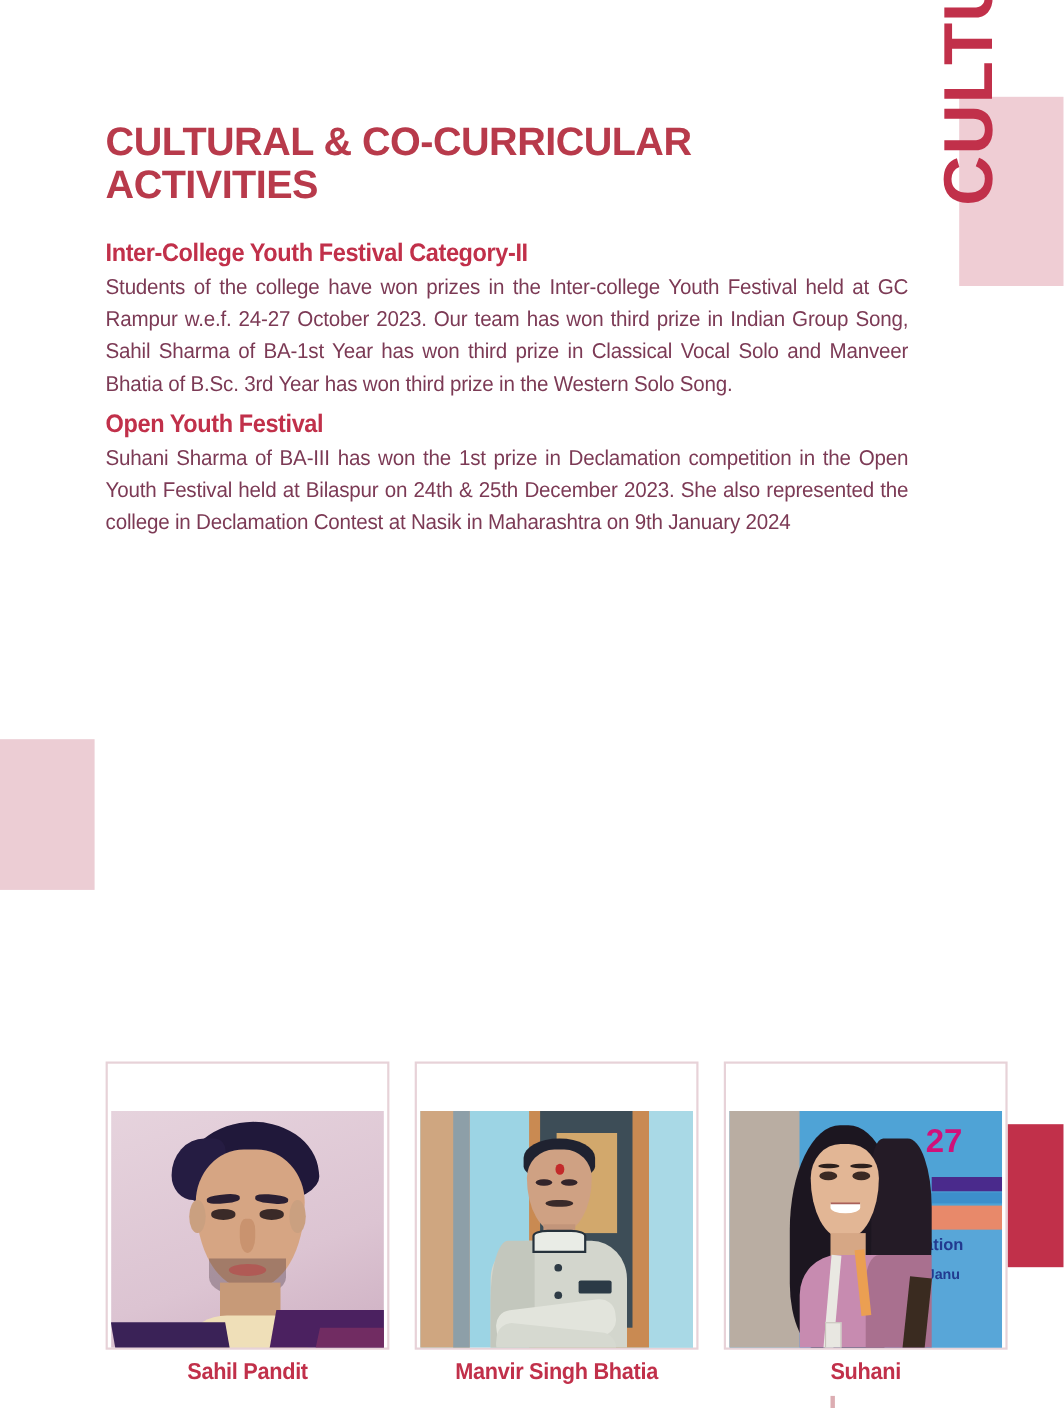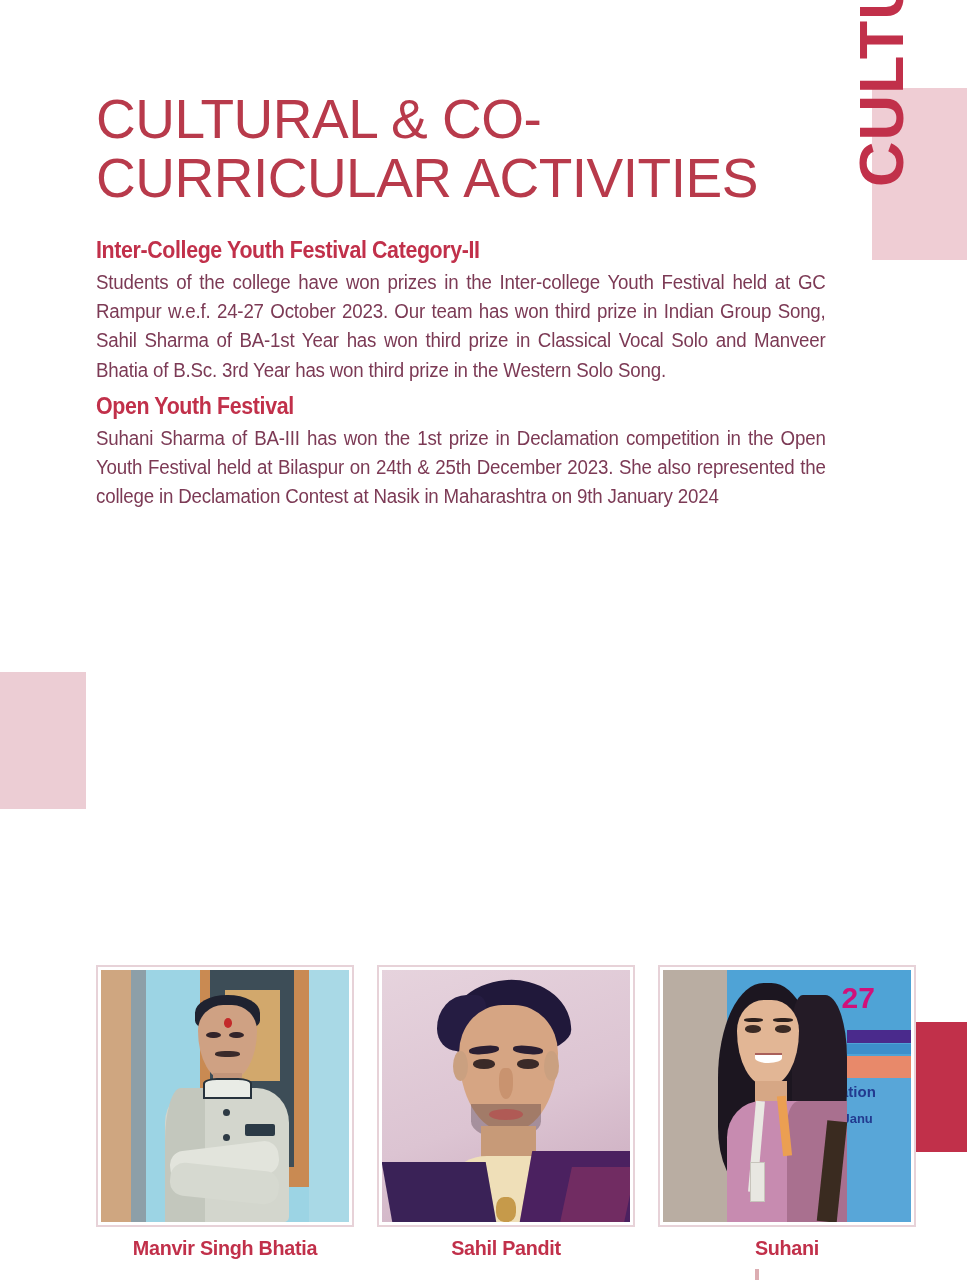--- a/index.html
+++ b/index.html
@@ -69,27 +69,28 @@
   
   .content {
     position: absolute;
     left: 96px;
     top: 90px;
     width: 760px;
   }
 
   .page-title {
     font-family: "Liberation Sans", sans-serif;
-    font-weight: 400;
-    font-size: 55px;
+    font-weight: 700;
+    font-size: 36px;
     line-height: 1.08;
     color: #b83a4b;
     letter-spacing: -0.5px;
     margin-bottom: 26px;
     max-width: 690px;
+    margin-top: 20px;
   }
 
   .section { margin-bottom: 2px; }
 
   .section-heading {
     font-family: "Liberation Sans", sans-serif;
     font-weight: 700;
     font-size: 23px;
     line-height: 1.35;
     color: #c1304a;
@@ -130,20 +131,21 @@
     border: 2px solid #e7d2d8;
     padding: 3px;
     background: #ffffff;
     overflow: hidden;
   }
   .photo-inner {
     width: 100%;
     height: 100%;
     position: relative;
     overflow: hidden;
+    margin-top: 40px;
   }
   .photo-caption {
     margin-top: 9px;
     text-align: center;
     font-family: "Liberation Sans", sans-serif;
     font-weight: 700;
     font-size: 21px;
     color: #c1304a;
     letter-spacing: -0.3px;
     transform: scaleX(0.94);
@@ -256,20 +258,47 @@
 
     <div class="section">
       <div class="section-heading">Open Youth Festival</div>
       <div class="section-body justified">Suhani Sharma of BA-III has won the 1st prize in Declamation competition in the Open Youth Festival held at Bilaspur on 24th &amp; 25th December 2023. She also represented the college in Declamation Contest at Nasik in Maharashtra on 9th January 2024</div>
     </div>
 
 
   </div>
 
   <div class="photo-row">
+
+    <div class="photo-card">
+      <div class="photo-frame">
+        <div class="photo-inner">
+          <div class="ph1-bg"></div>
+          <div class="ph1-hair"></div>
+            <div class="ph1-hair2"></div>
+          <div class="ph1-face"></div>
+          <div class="ph1-ear-l"></div>
+            <div class="ph1-ear-r"></div>
+          <div class="ph1-brow-l"></div>
+            <div class="ph1-brow-r"></div>
+          <div class="ph1-eye-l"></div>
+            <div class="ph1-eye-r"></div>
+          <div class="ph1-nose"></div>
+          <div class="ph1-beard"></div>
+          <div class="ph1-lip"></div>
+          <div class="ph1-neck"></div>
+          <div class="ph1-shirt"></div>
+          <div class="ph1-coat-l"></div>
+          <div class="ph1-coat-r"></div>
+          <div class="ph1-coat-r2"></div>
+          <div class="ph1-tie"></div>
+        </div>
+      </div>
+      <div class="photo-caption">Sahil Pandit</div>
+    </div>
 
     <div class="photo-card">
       <div class="photo-frame">
         <div class="photo-inner">
           <div class="ph2-bg"></div>
           <div class="ph2-wall-l"></div>
           <div class="ph2-frame-l"></div>
           <div class="ph2-doorframe"></div>
           <div class="ph2-door"></div>
           <div class="ph2-door2"></div>
@@ -285,47 +314,20 @@
           <div class="ph2-kurta-sh"></div>
           <div class="ph2-collar"></div>
           <div class="ph2-btn1"></div>
             <div class="ph2-btn2"></div>
           <div class="ph2-pocket"></div>
           <div class="ph2-arm1"></div>
           <div class="ph2-arm2"></div>
         </div>
       </div>
       <div class="photo-caption">Manvir Singh Bhatia</div>
-    </div>
-
-    <div class="photo-card">
-      <div class="photo-frame">
-        <div class="photo-inner">
-          <div class="ph1-bg"></div>
-          <div class="ph1-hair"></div>
-            <div class="ph1-hair2"></div>
-          <div class="ph1-face"></div>
-          <div class="ph1-ear-l"></div>
-            <div class="ph1-ear-r"></div>
-          <div class="ph1-brow-l"></div>
-            <div class="ph1-brow-r"></div>
-          <div class="ph1-eye-l"></div>
-            <div class="ph1-eye-r"></div>
-          <div class="ph1-nose"></div>
-          <div class="ph1-beard"></div>
-          <div class="ph1-lip"></div>
-          <div class="ph1-neck"></div>
-          <div class="ph1-shirt"></div>
-          <div class="ph1-coat-l"></div>
-          <div class="ph1-coat-r"></div>
-          <div class="ph1-coat-r2"></div>
-          <div class="ph1-tie"></div>
-        </div>
-      </div>
-      <div class="photo-caption">Sahil Pandit</div>
     </div>
 
     <div class="photo-card">
       <div class="photo-frame">
         <div class="photo-inner">
           <div class="ph3-bg"></div>
           <div class="ph3-wall"></div>
           <div class="ph3-band1"></div>
           <div class="ph3-band2"></div>
           <div class="ph3-band3"></div>

